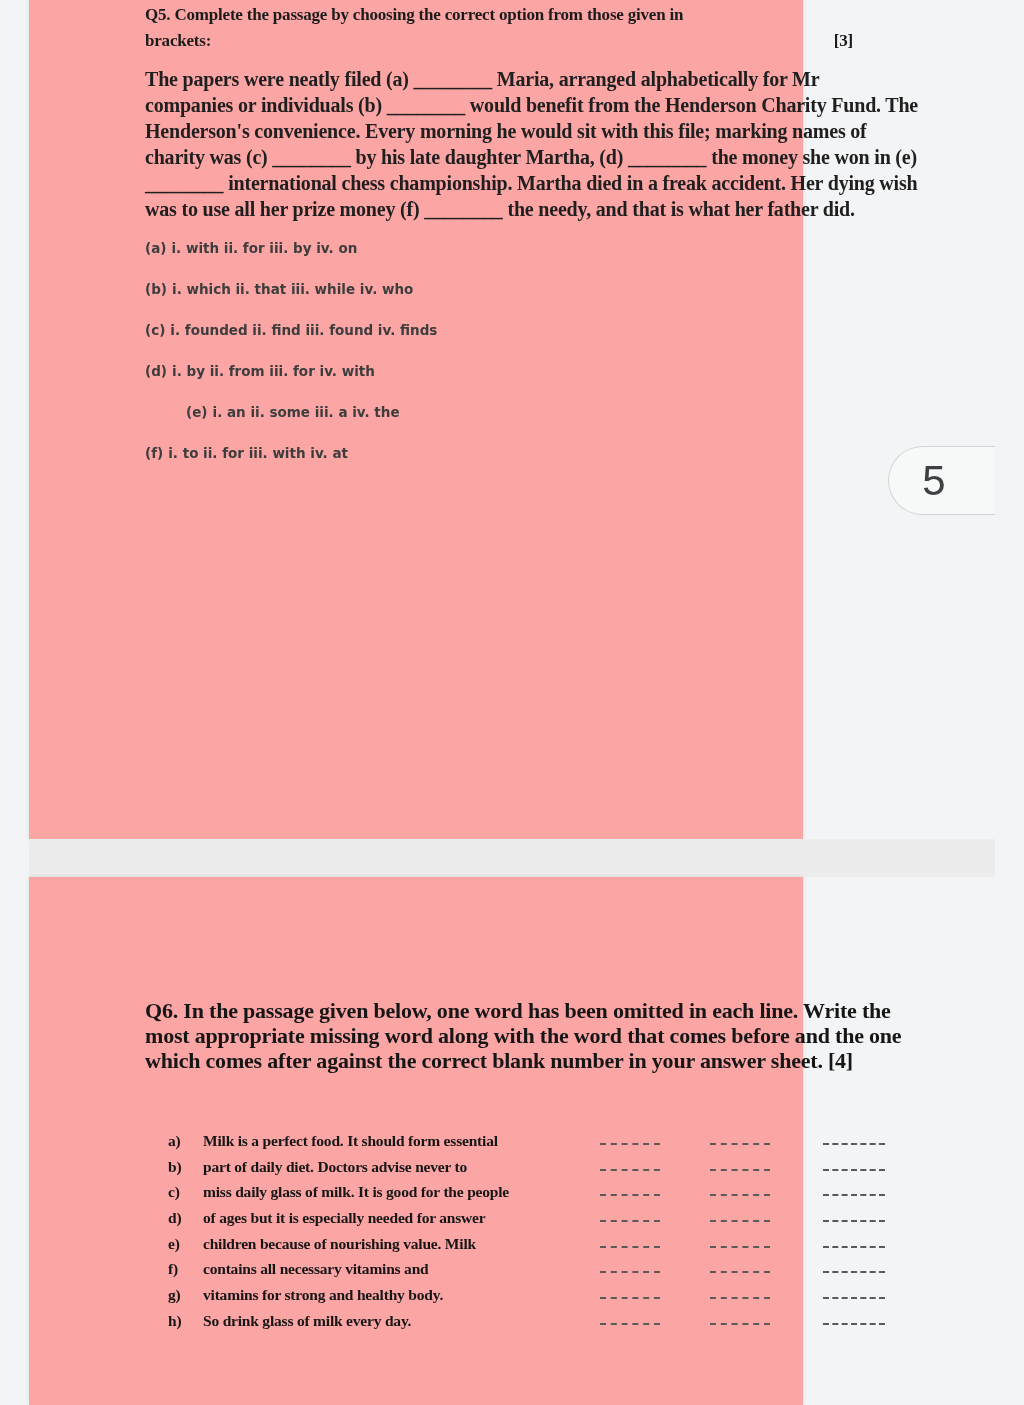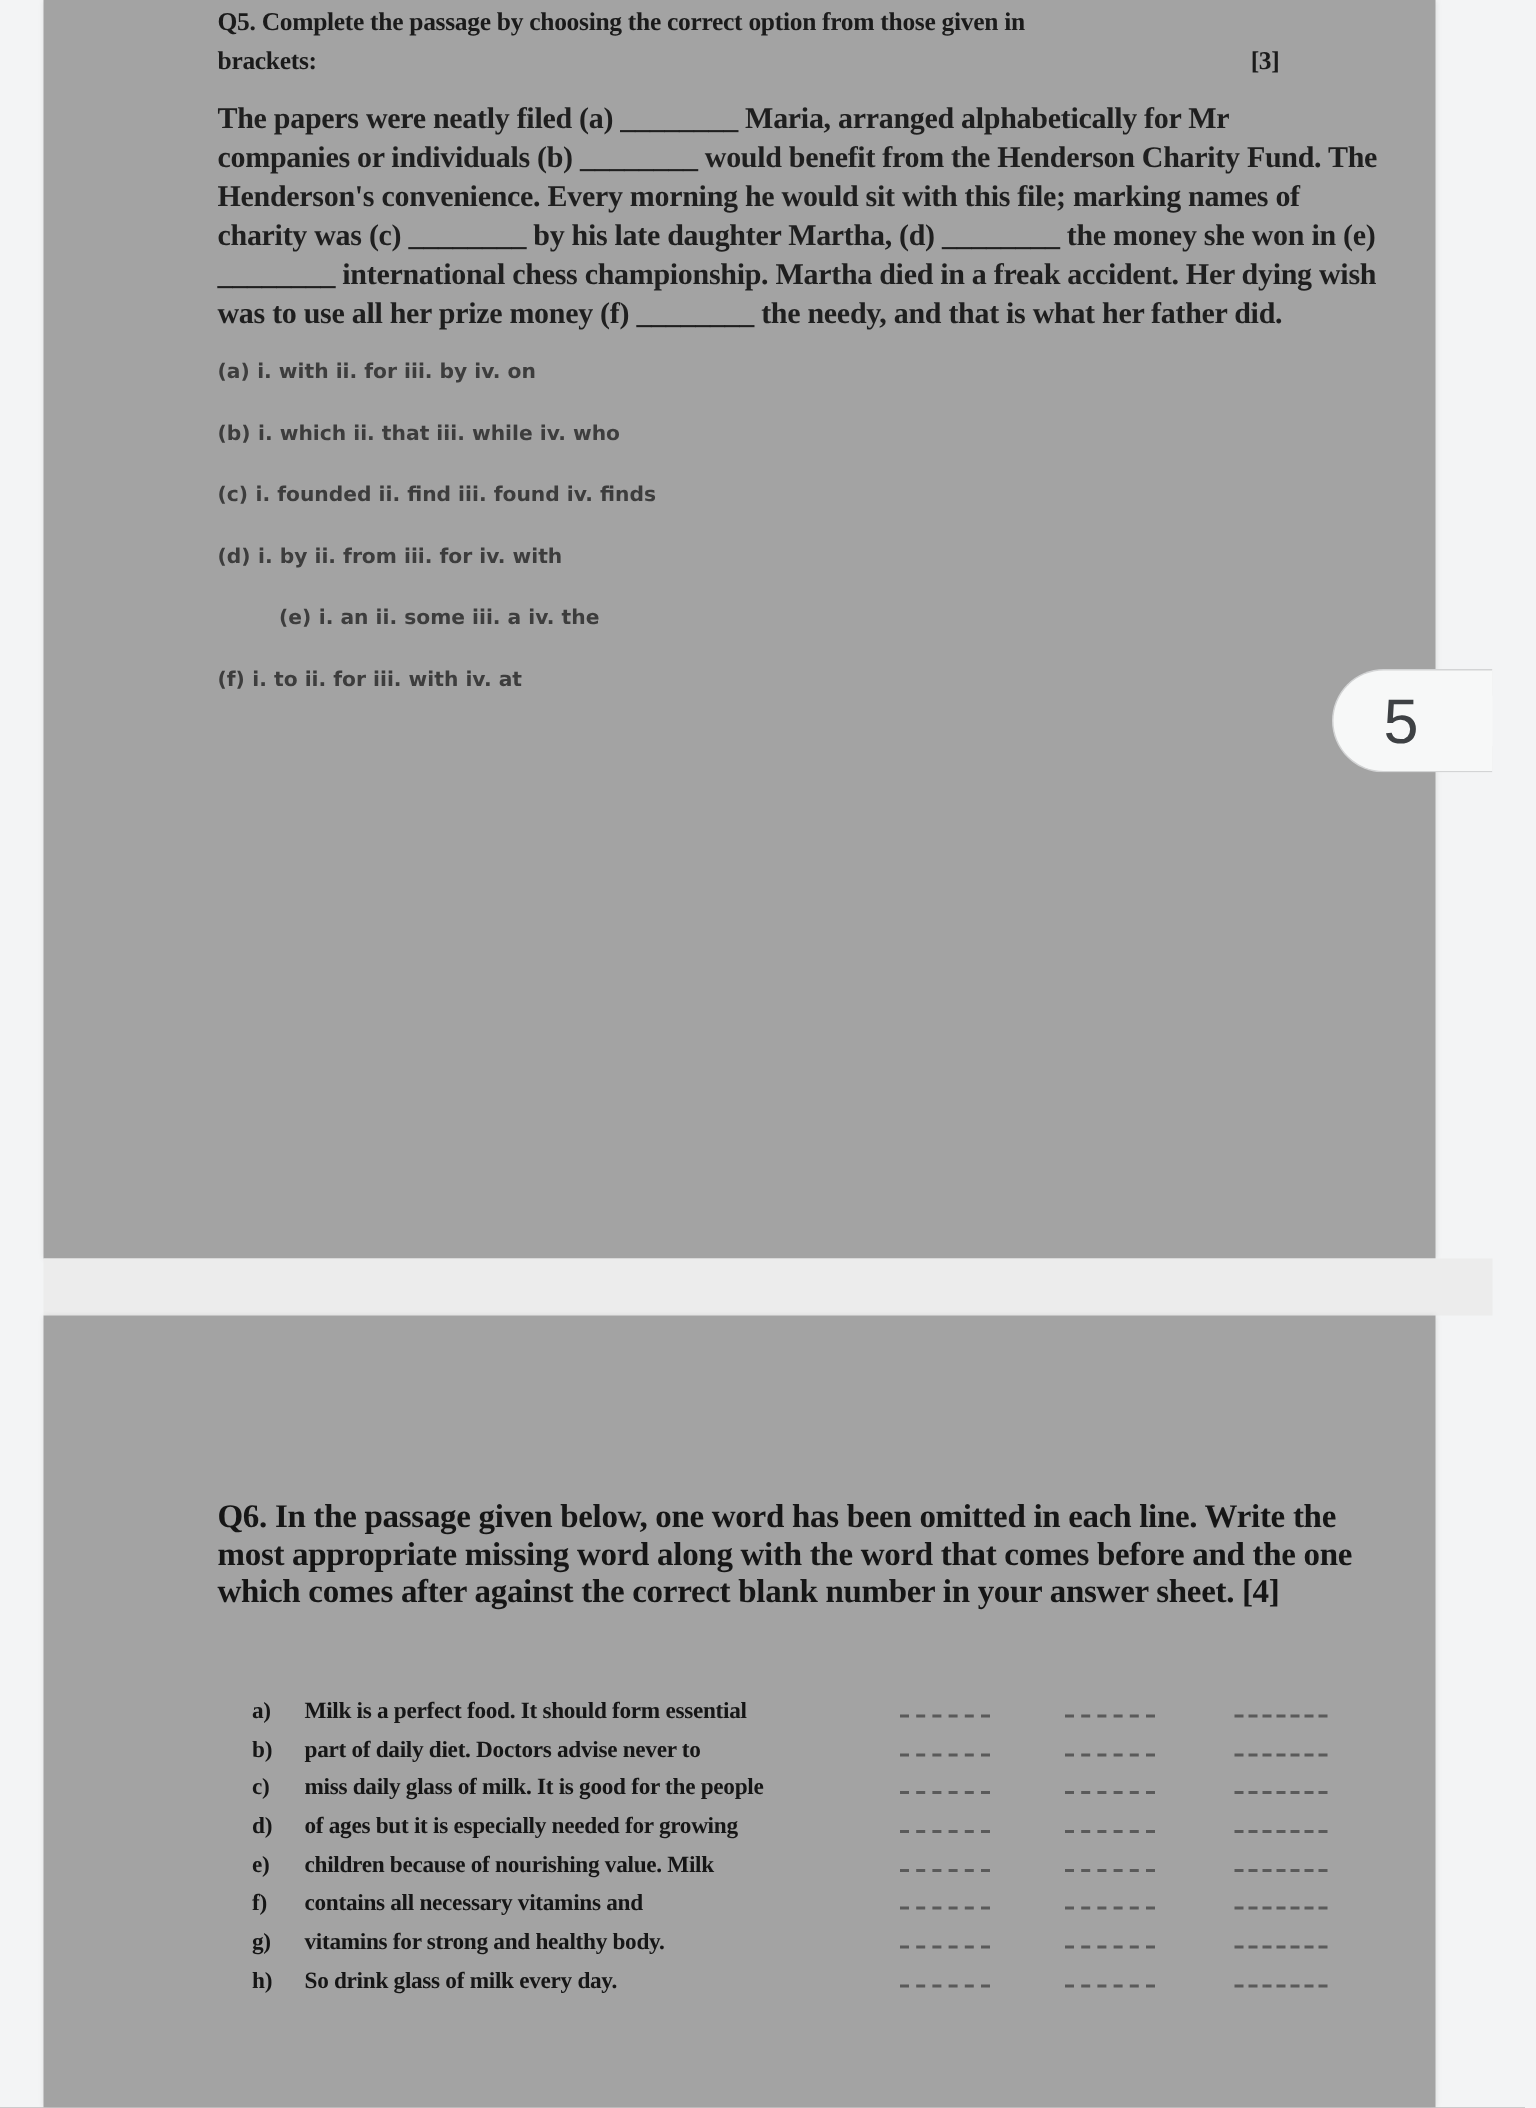--- a/index.html
+++ b/index.html
@@ -6,22 +6,22 @@
   html, body { width: 1024px; height: 1405px; }
   body {
     position: relative;
     background: #f3f4f5;
     font-family: "Liberation Serif", serif;
     overflow: hidden;
   }
   .page {
     position: absolute;
     left: 29px;
-    width: 928px;
-    background: #a3a3a3;
+    width: 774px;
+    background: #fca5a5;
     box-shadow: 0 0 4px rgba(0,0,0,0.10);
   }
   #page1 { top: 0; height: 839px; }
   #page2 { top: 877px; height: 528px; }
   .gap-band {
     position: absolute;
     left: 29px; top: 839px;
     width: 966px; height: 38px;
     background: #ececec;
   }
@@ -172,21 +172,21 @@
       <span class="answer-blank bl-2"></span>
       <span class="answer-blank bl-3"></span>
     </div>
     <div class="q6-row row-2">
       <span class="row-letter">c)</span><span>miss daily glass of milk. It is good for the people</span>
       <span class="answer-blank bl-1"></span>
       <span class="answer-blank bl-2"></span>
       <span class="answer-blank bl-3"></span>
     </div>
     <div class="q6-row row-3">
-      <span class="row-letter">d)</span><span>of ages but it is especially needed for growing</span>
+      <span class="row-letter">d)</span><span>of ages but it is especially needed for answer</span>
       <span class="answer-blank bl-1"></span>
       <span class="answer-blank bl-2"></span>
       <span class="answer-blank bl-3"></span>
     </div>
     <div class="q6-row row-4">
       <span class="row-letter">e)</span><span>children because of nourishing value. Milk</span>
       <span class="answer-blank bl-1"></span>
       <span class="answer-blank bl-2"></span>
       <span class="answer-blank bl-3"></span>
     </div>

